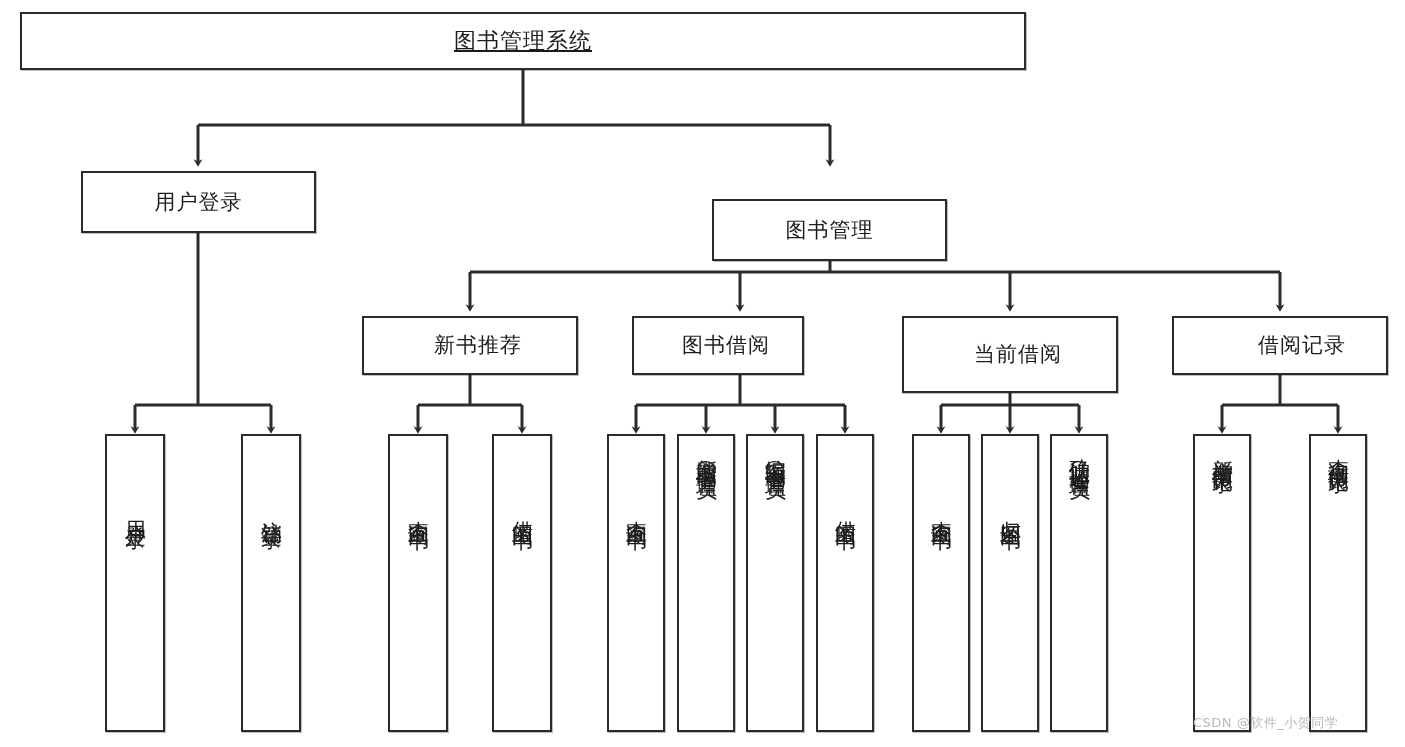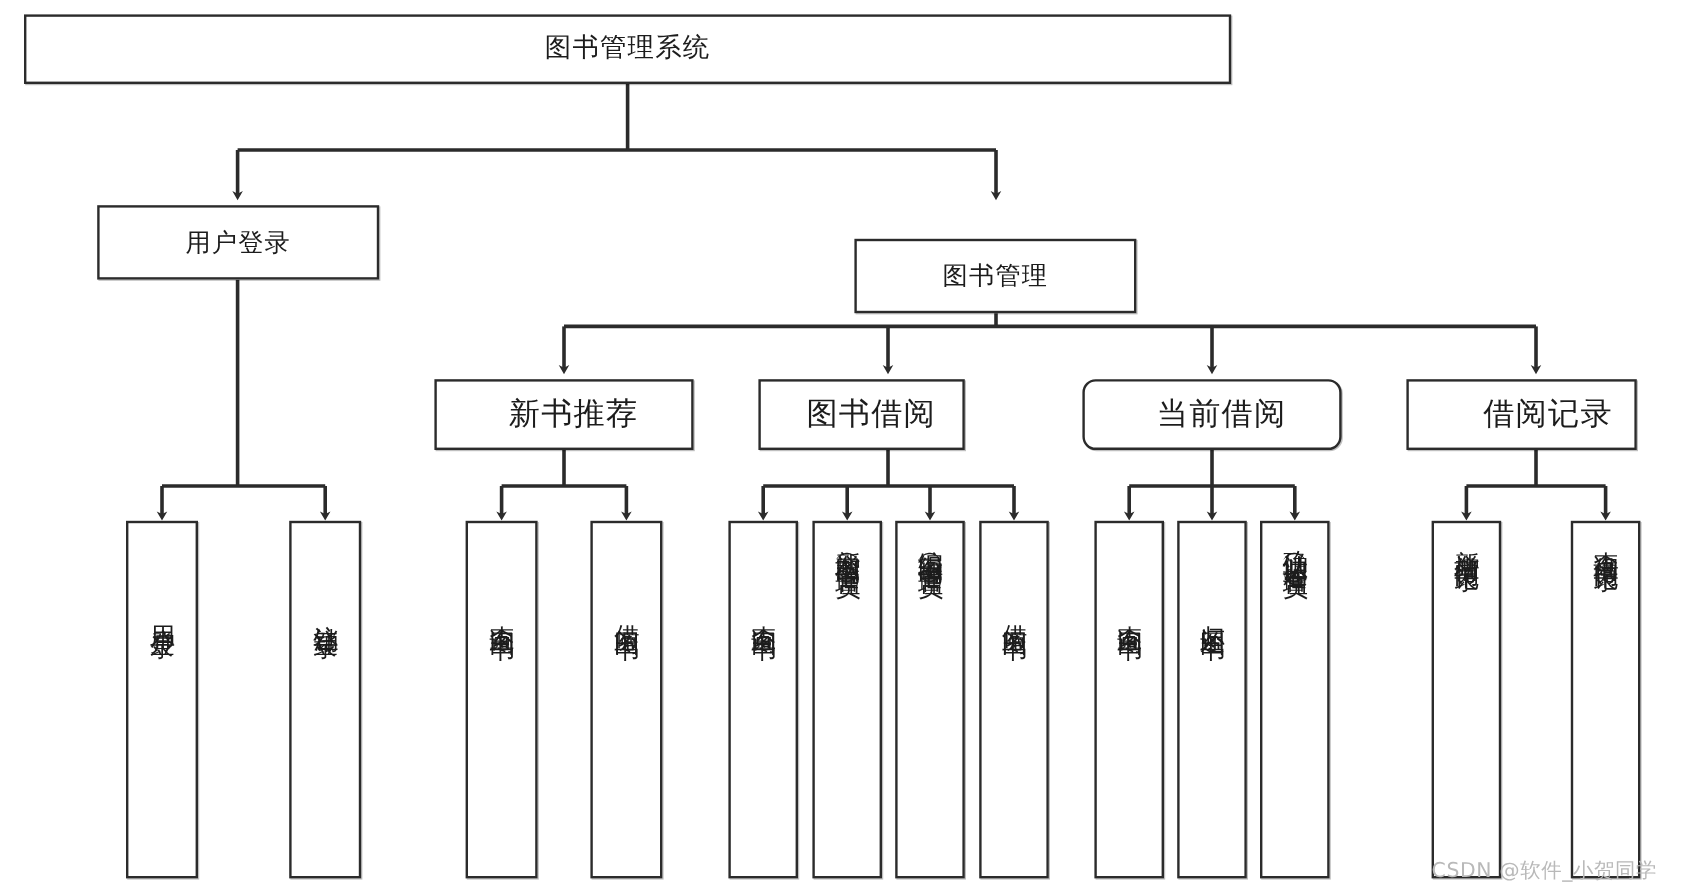--- a/index.html
+++ b/index.html
@@ -40,41 +40,41 @@
   .node-label {
     font-size: 21px;
     line-height: 1.15;
     letter-spacing: 1px;
     color: #1c1c1c;
     white-space: nowrap;
     text-align: center;
   }
   .node.root .node-label { font-size: 22px; }
   .node.level2 .node-label { font-size: 21px; }
-  .node.level3 .node-label { font-size: 26px; margin-left: 16px; }
+  .node.level3 .node-label { font-size: 21px; margin-left: 16px; }
   .node.leaf {
     align-items: flex-start;
     justify-content: center;
     padding-top: 6px;
   }
   .node.leaf .node-label {
     writing-mode: vertical-rl;
     text-orientation: upright;
     font-size: 21px;
     line-height: 1.28;
     letter-spacing: 3px;
     white-space: nowrap;
     display: block;
   }
   .node.leaf.center .node-label {
     margin-top: 62px;
   }
   .watermark {
     position: absolute;
-    font-size: 17px;
+    font-size: 13px;
     color: #b9b9b9;
     letter-spacing: 0.5px;
     white-space: nowrap;
     font-family: "DejaVu Sans", "Liberation Sans", sans-serif;
   }
 </style>
 </head>
 <body>
 
 <div id="canvas">
@@ -122,45 +122,45 @@
       <path d="M1010,405 L1010,430" marker-end="url(#arrow)"></path>
       <path d="M1079,405 L1079,430" marker-end="url(#arrow)"></path>
 
       <path d="M1280,375 L1280,405"></path>
       <path d="M1222,405 L1338,405"></path>
       <path d="M1222,405 L1222,430" marker-end="url(#arrow)"></path>
       <path d="M1338,405 L1338,430" marker-end="url(#arrow)"></path>
     </g>
   </svg>
 
-  <div class="node root" style="left:20px; top:12px; width:1006px; height:58px;">
+  <div class="node root" style="left:20px; top:12px; width:1006px; height:58px;text-decoration:underline;">
     <span class="node-label">图书管理系统</span>
   </div>
 
   <div class="node level2" style="left:81px; top:171px; width:235px; height:62px;">
     <span class="node-label">用户登录</span>
   </div>
 
   <div class="node level2" style="left:712px; top:171px; width:235px; height:62px;margin-top:28px;">
     <span class="node-label">图书管理</span>
   </div>
 
   <div class="node level3" style="left:362px; top:316px; width:216px; height:59px;">
     <span class="node-label">新书推荐</span>
   </div>
 
   <div class="node level3" style="left:632px; top:316px; width:172px; height:59px;">
     <span class="node-label">图书借阅</span>
   </div>
 
-  <div class="node level3" style="left:902px; top:316px; width:216px; height:59px;border-radius:11px;">
+  <div class="node level3" style="left:902px; top:316px; width:216px; height:77px;">
     <span class="node-label">当前借阅</span>
   </div>
 
-  <div class="node level3" style="left:1172px; top:316px; width:192px; height:59px;padding-left:28px;">
+  <div class="node level3" style="left:1172px; top:316px; width:216px; height:59px;padding-left:28px;">
     <span class="node-label">借阅记录</span>
   </div>
 
   <div class="node leaf center" style="left:105px; top:434px; width:60px; height:298px;">
     <span class="node-label">用户登录</span>
   </div>
 
   <div class="node leaf center" style="left:241px; top:434px; width:60px; height:298px;">
     <span class="node-label">注销登录</span>
   </div>

